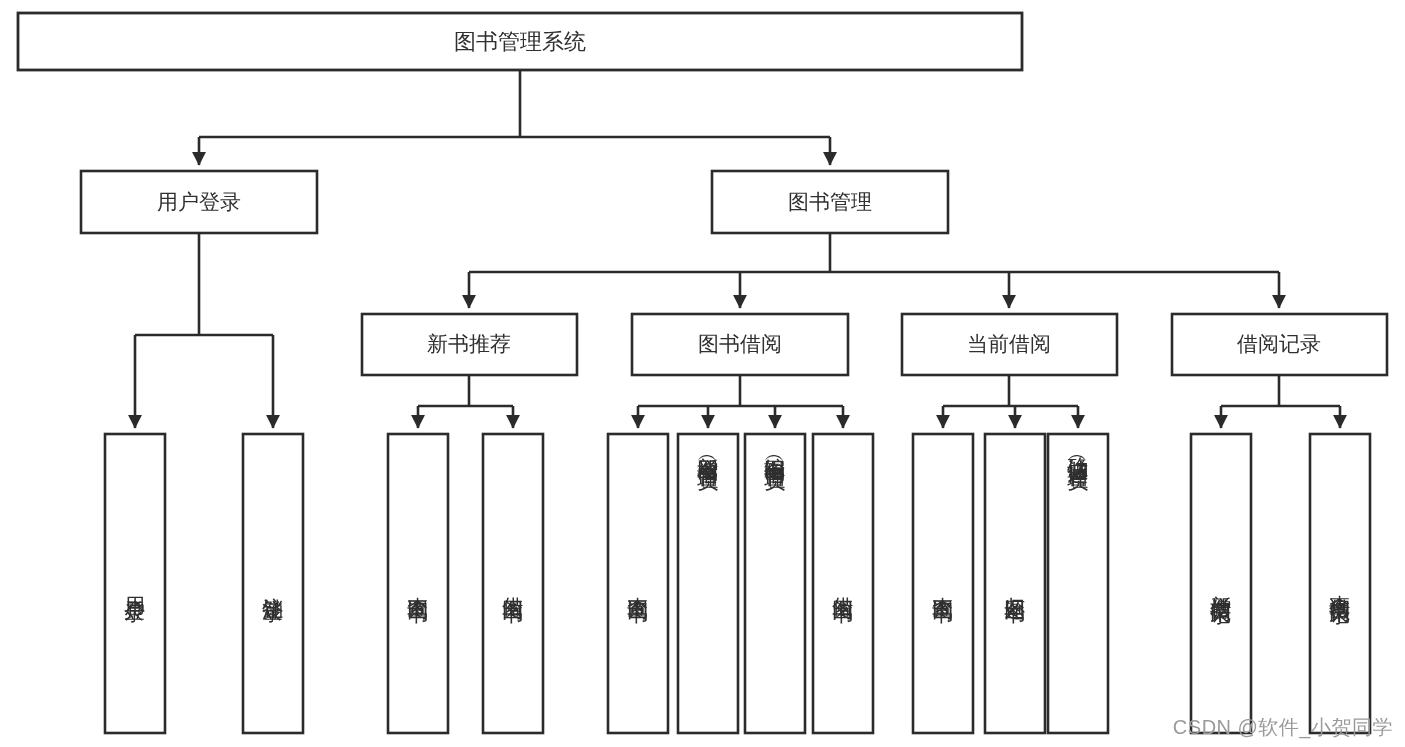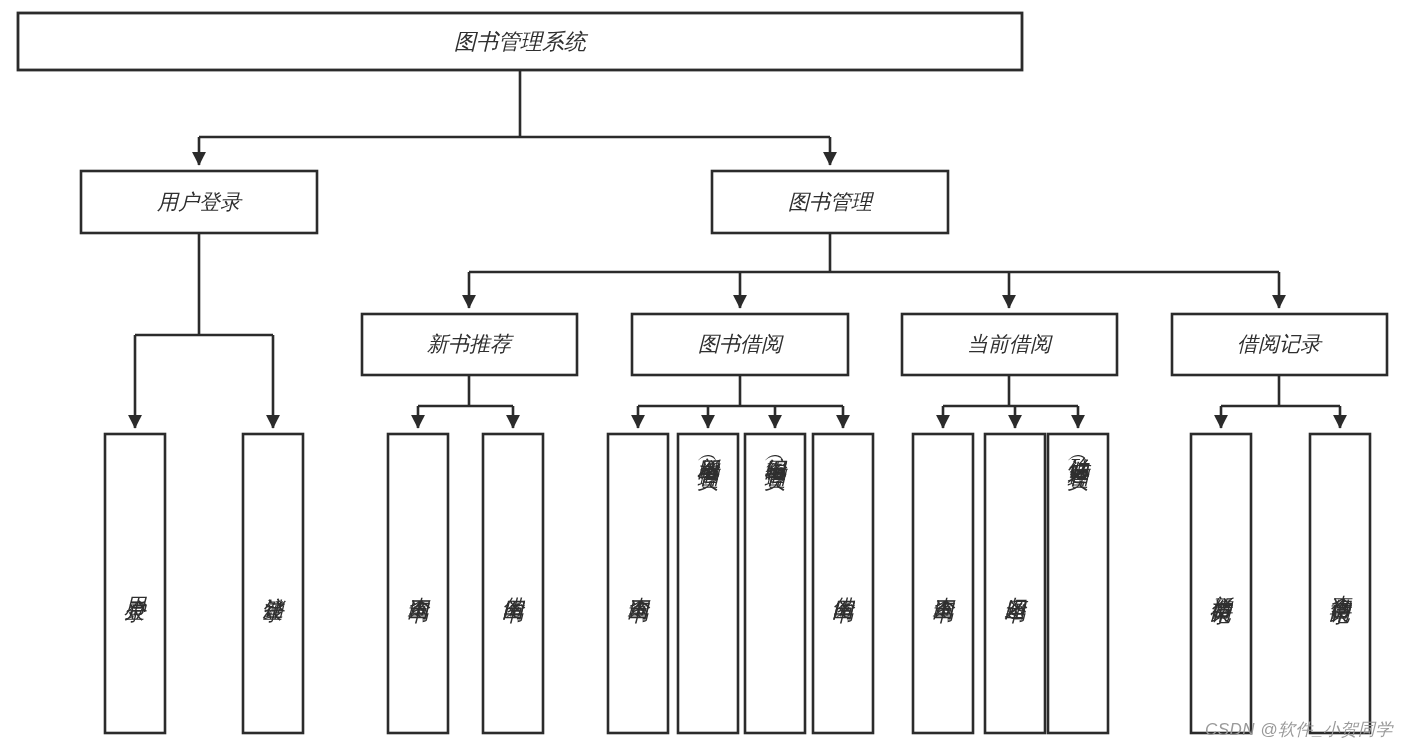--- a/index.html
+++ b/index.html
@@ -11,21 +11,20 @@
     width: 1405px;
     height: 747px;
     font-family: "Liberation Sans", "DejaVu Sans", sans-serif;
     overflow: hidden;
   }
   #diagram-root {
     position: relative;
     width: 1405px;
     height: 747px;
     background: #ffffff;
-    font-style: italic;
   }
   svg#diagram-svg {
     position: absolute;
     top: 0;
     left: 0;
     width: 1405px;
     height: 747px;
     display: block;
   }
   .node-box {
@@ -72,21 +71,21 @@
     letter-spacing: 2px;
     color: #2f2f2f;
     white-space: nowrap;
     text-align: center;
   }
   #watermark {
     position: absolute;
     right: 12px;
     bottom: 6px;
     font-family: "Liberation Sans", "DejaVu Sans", sans-serif;
-    font-size: 17px;
+    font-size: 20px;
     color: #9a9a9a;
     letter-spacing: 0.5px;
     white-space: nowrap;
   }
 </style>
 </head>
 <body>
 
 <div id="diagram-root">
 

